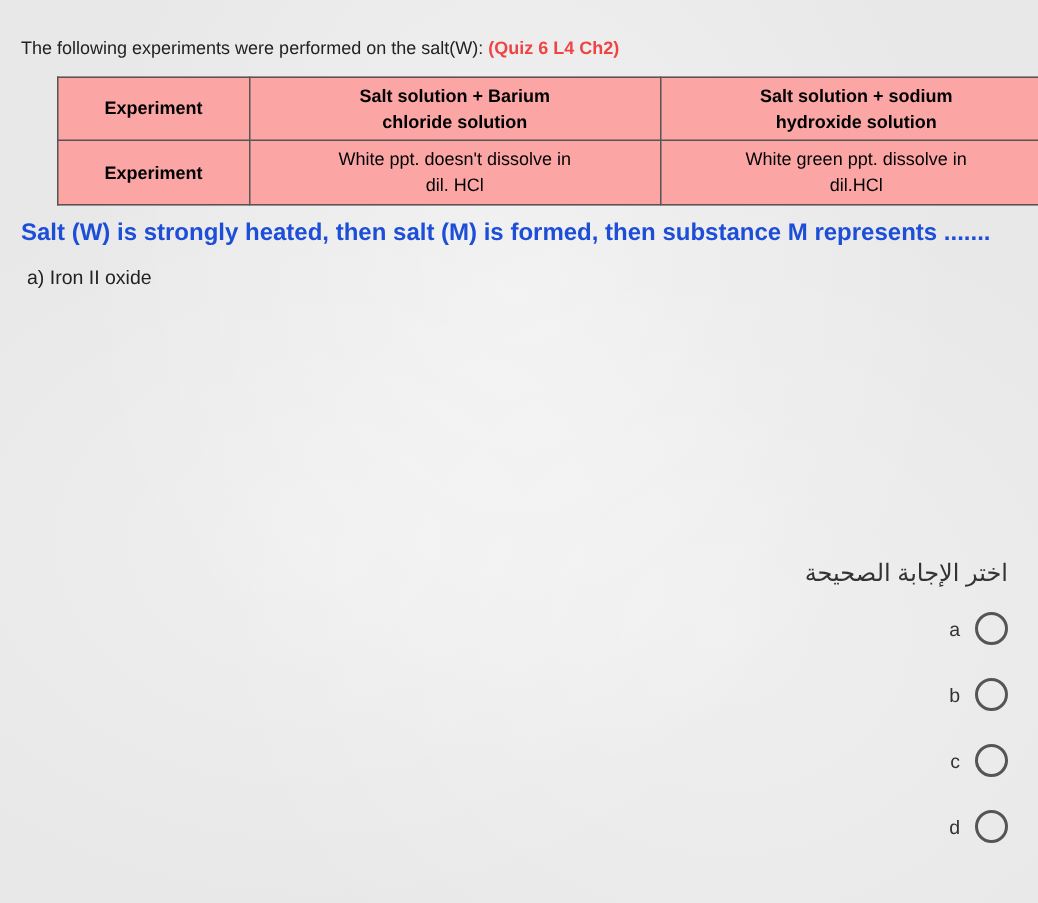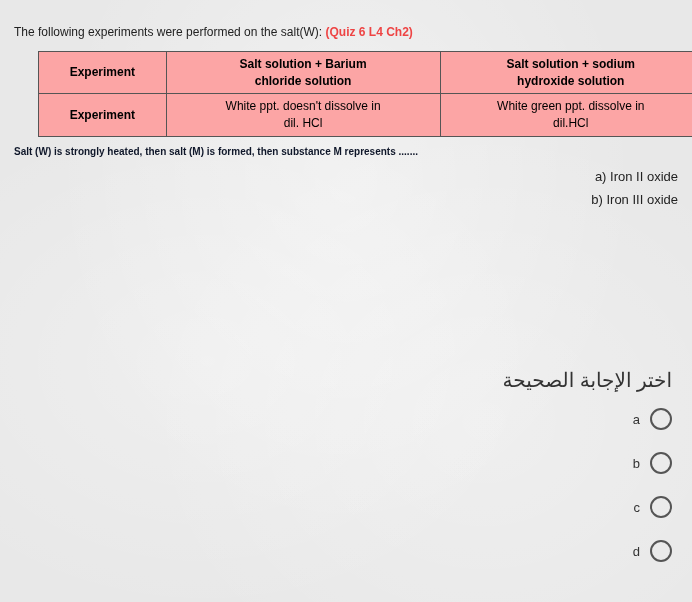--- a/index.html
+++ b/index.html
@@ -63,45 +63,44 @@
       text-align: center;
       font-size: 12px;
       line-height: 1.4;
     }
 
     table th {
       font-weight: bold;
     }
 
     .sub-question {
-      font-size: 10px;
-      color: #0f172a;
+      font-size: 16px;
+      color: #1d4ed8;
       margin-bottom: 10px;
       font-weight: bold;
       line-height: 1.4;
     }
 
     .options-list {
       list-style: none;
       margin-bottom: 10px;
-      text-align: right;
     }
 
     .options-list li {
       font-size: 13px;
       color: #222;
       margin-bottom: 8px;
       padding-left: 4px;
     }
 
     .arabic-instruction {
       position: absolute;
       right: 20px;
       bottom: 210px;
-      font-size: 20px;
+      font-size: 16px;
       color: #333;
       direction: rtl;
       text-align: right;
     }
 
     .radio-options {
       position: absolute;
       right: 20px;
       bottom: 40px;
       display: flex;
@@ -153,21 +152,20 @@
         <td>White ppt. doesn't dissolve in<br>dil. HCl</td>
         <td>White green ppt. dissolve in<br>dil.HCl</td>
       </tr>
     </tbody>
   </table>
 
   <p class="sub-question">Salt (W) is strongly heated, then salt (M) is formed, then substance M represents .......</p>
 
   <ul class="options-list">
     <li>a) Iron II oxide</li>
-    <li>b) Iron III oxide</li>
   </ul>
 
 </div>
 
 <div class="arabic-instruction">اختر الإجابة الصحيحة</div>
 
 <div class="radio-options">
   <div class="radio-row">
     <span class="radio-label">a</span>
     <span class="radio-circle"></span>

